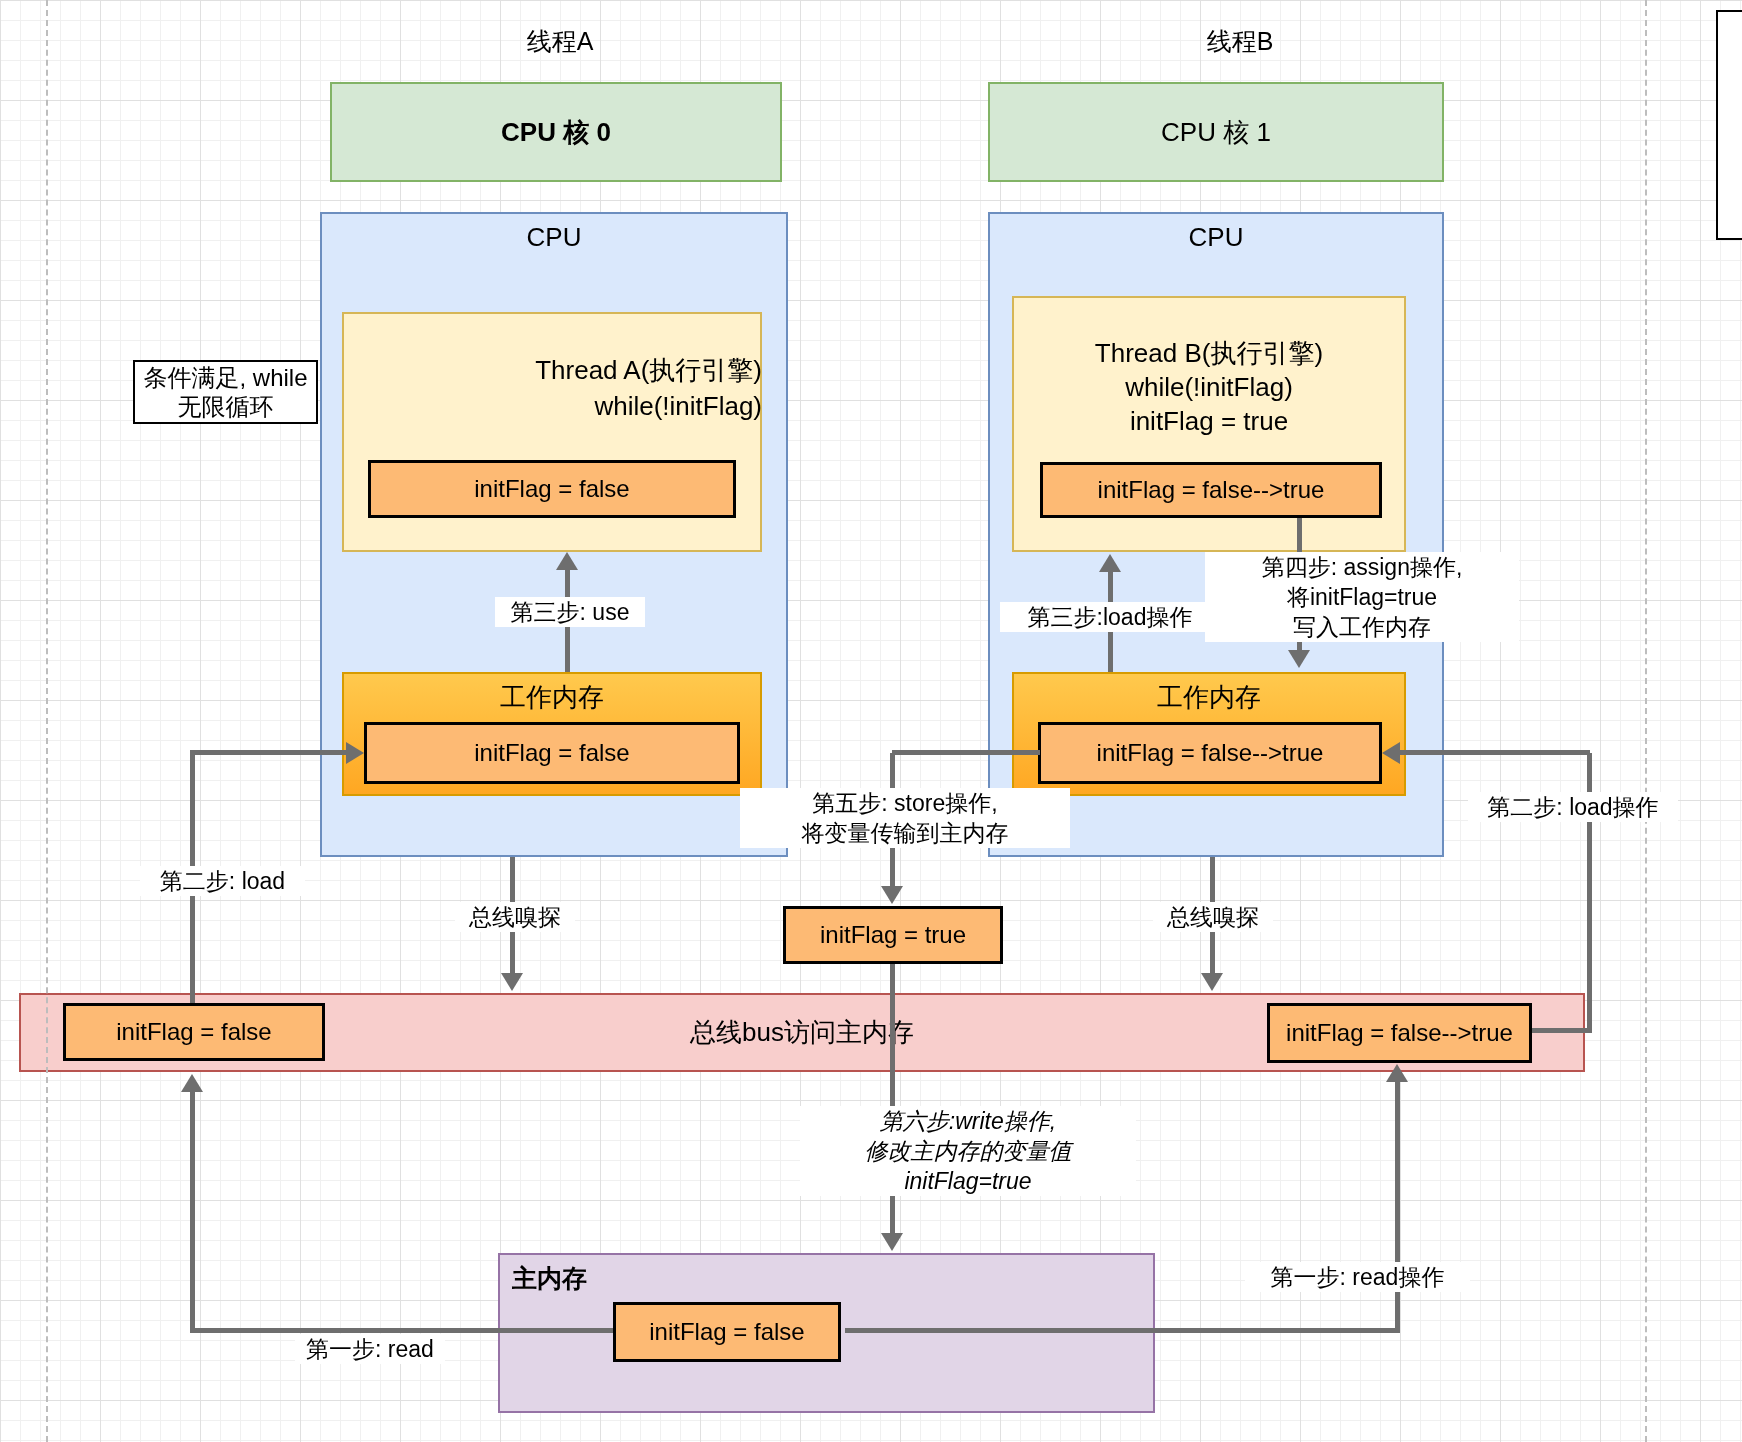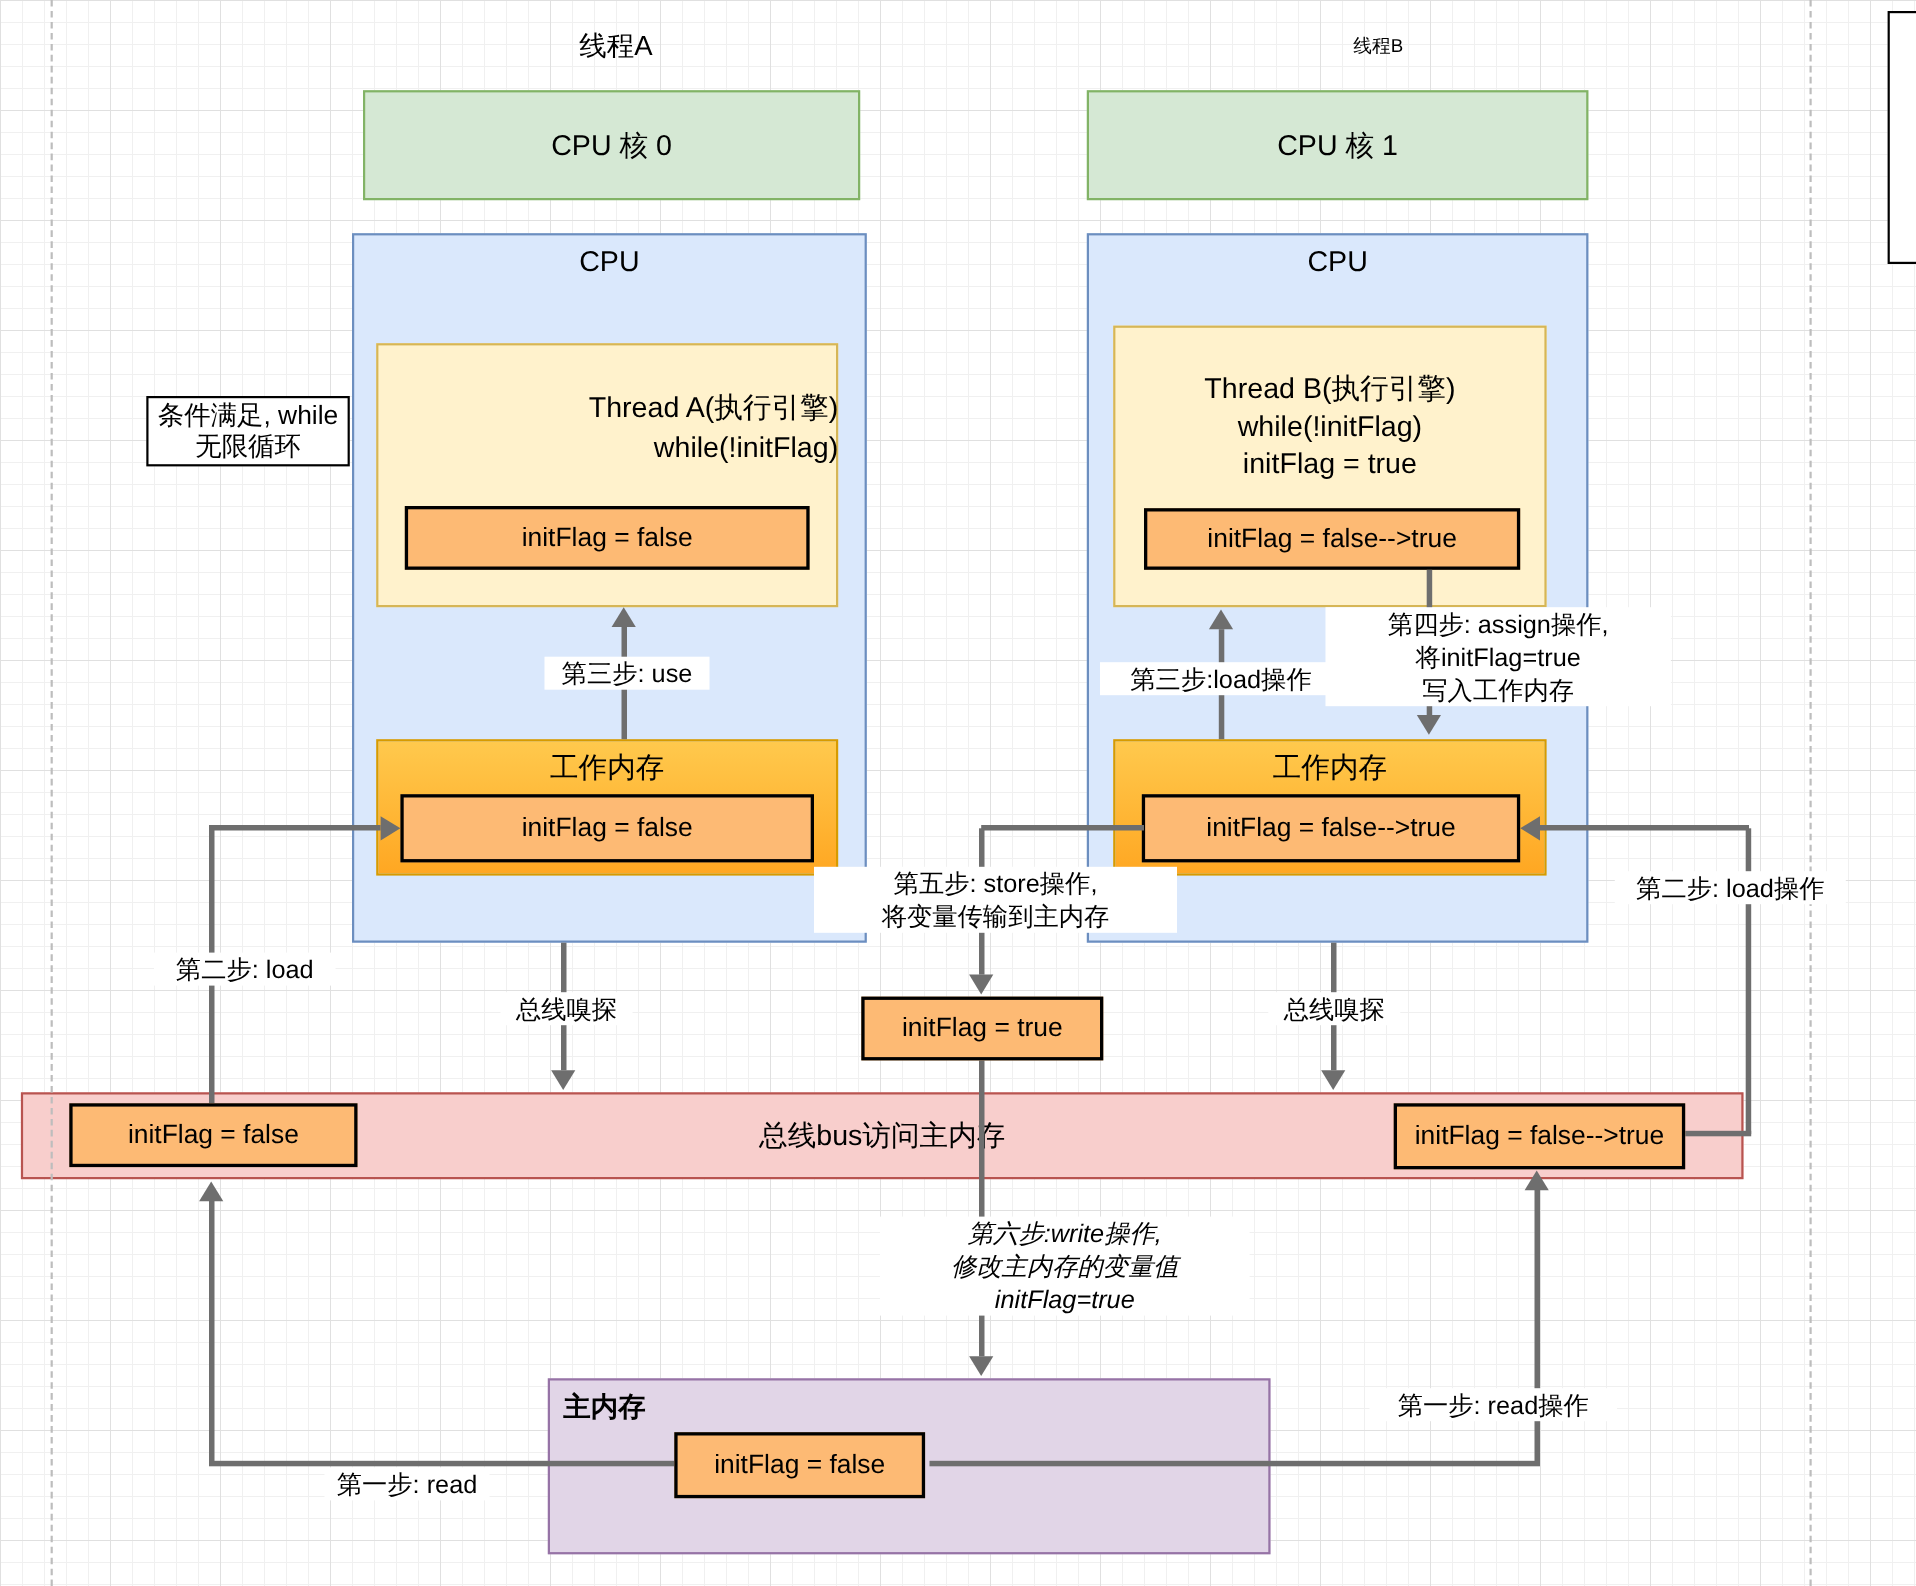--- a/index.html
+++ b/index.html
@@ -39,23 +39,23 @@
 </style>
 </head>
 <body>
 
 <div class="dashed" style="left:46px;"></div>
 <div class="dashed" style="left:1645px;"></div>
 
 <div class="abs box" style="left:1716px;top:10px;width:60px;height:230px;"></div>
 
 <div class="abs center" style="left:460px;top:24px;width:200px;height:34px;font-size:25px;">线程A</div>
-<div class="abs center" style="left:1140px;top:24px;width:200px;height:34px;font-size:17px;margin-left:13px;">线程B</div>
+<div class="abs center" style="left:1140px;top:24px;width:200px;height:34px;font-size:25px;">线程B</div>
 
-<div class="abs green center" style="left:330px;top:82px;width:452px;height:100px;">CPU 核 0</div>
+<div class="abs green center" style="left:330px;top:82px;width:452px;height:100px;font-weight:bold;">CPU 核 0</div>
 <div class="abs green center" style="left:988px;top:82px;width:456px;height:100px;">CPU 核 1</div>
 
 <div class="abs blue" style="left:320px;top:212px;width:468px;height:645px;"></div>
 <div class="abs title" style="left:320px;top:222px;width:468px;">CPU</div>
 <div class="abs blue" style="left:988px;top:212px;width:456px;height:645px;"></div>
 <div class="abs title" style="left:988px;top:222px;width:456px;">CPU</div>
 
 <div class="abs yellow" style="left:342px;top:312px;width:420px;height:240px;"></div>
 <div class="abs multiline" style="left:342px;top:352px;width:420px;font-size:26px;line-height:36px;text-align:right;">Thread A(执行引擎)
 while(!initFlag)</div>

